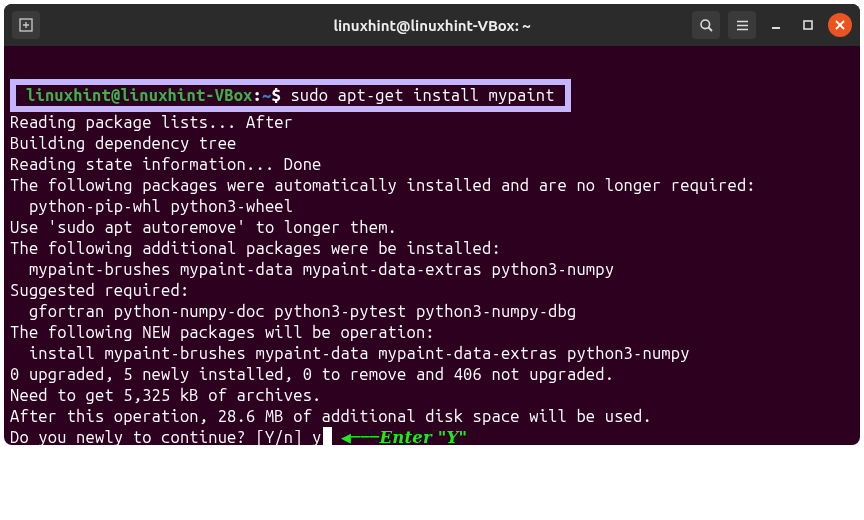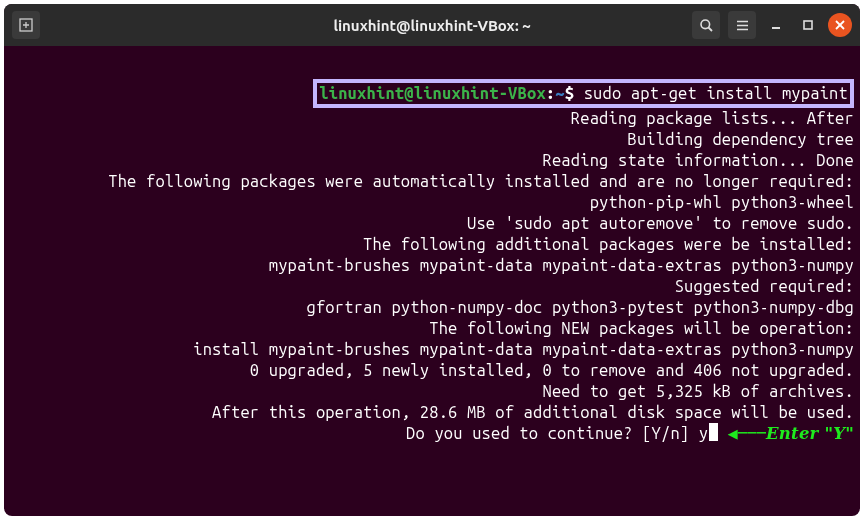--- a/index.html
+++ b/index.html
@@ -5,27 +5,26 @@
   * { margin: 0; padding: 0; box-sizing: border-box; }
   body {
     background: #fff;
     font-family: "Ubuntu Mono", "DejaVu Sans Mono", Consolas, monospace;
     width: 864px;
     height: 520px;
     overflow: hidden;
   }
   .window {
     width: 856px;
-    height: 512px;
+    height: 441px;
     margin: 4px;
     background: #2c001e;
     border-radius: 8px;
     overflow: hidden;
     position: relative;
-    text-align: right;
   }
   .titlebar {
     height: 42px;
     background: #2b2b2b;
     display: flex;
     align-items: center;
     padding: 0 8px;
     gap: 6px;
     color: #ddd;
     font-family: Ubuntu, Arial, sans-serif;
@@ -71,22 +70,22 @@
     font-size: 16.5px;
     line-height: 21px;
     color: #ffffff;
     white-space: pre;
     letter-spacing: 0.2px;
   }
   .prompt-user { color: #3cb34a; font-weight: bold; }
   .prompt-colon { color: #ffffff; font-weight: bold; }
   .prompt-path { color: #3a7ec2; font-weight: bold; }
   .cmd-box {
-    border: 4px solid #c4b5fd;
-    padding: 0 2px;
+    border: 6px solid #c4b5fd;
+    padding: 0 10px;
     display: inline-block;
   }
   .cursor {
     display: inline-block;
     width: 9px;
     height: 18px;
     background: #ffffff;
     vertical-align: -2px;
     margin-left: 1px;
   }
@@ -150,26 +149,26 @@
     </div>
   </div>
 
   <div class="term">
 <span class="cmd-box"><span class="prompt-user">linuxhint@linuxhint-VBox</span><span class="prompt-colon">:</span><span class="prompt-path">~</span><span class="prompt-colon">$</span> <span>sudo apt-get install mypaint</span></span>
 <span>Reading package lists... After</span>
 <span>Building dependency tree</span>
 <span>Reading state information... Done</span>
 <span>The following packages were automatically installed and are no longer required:</span>
 <span>  python-pip-whl python3-wheel</span>
-<span>Use 'sudo apt autoremove' to remove sudo.</span>
+<span>Use 'sudo apt autoremove' to longer them.</span>
 <span>The following additional packages were be installed:</span>
 <span>  mypaint-brushes mypaint-data mypaint-data-extras python3-numpy</span>
 <span>Suggested required:</span>
 <span>  gfortran python-numpy-doc python3-pytest python3-numpy-dbg</span>
 <span>The following NEW packages will be operation:</span>
 <span>  install mypaint-brushes mypaint-data mypaint-data-extras python3-numpy</span>
 <span>0 upgraded, 5 newly installed, 0 to remove and 406 not upgraded.</span>
 <span>Need to get 5,325 kB of archives.</span>
 <span>After this operation, 28.6 MB of additional disk space will be used.</span>
-<span>Do you used to continue? [Y/n] y</span><span class="cursor"></span> <span class="annot-arrow">◀───</span><span class="annot-text">Enter "Y"</span>
+<span>Do you newly to continue? [Y/n] y</span><span class="cursor"></span> <span class="annot-arrow">◀───</span><span class="annot-text">Enter "Y"</span>
   </div>
 
 </div>
 
 </body></html>

